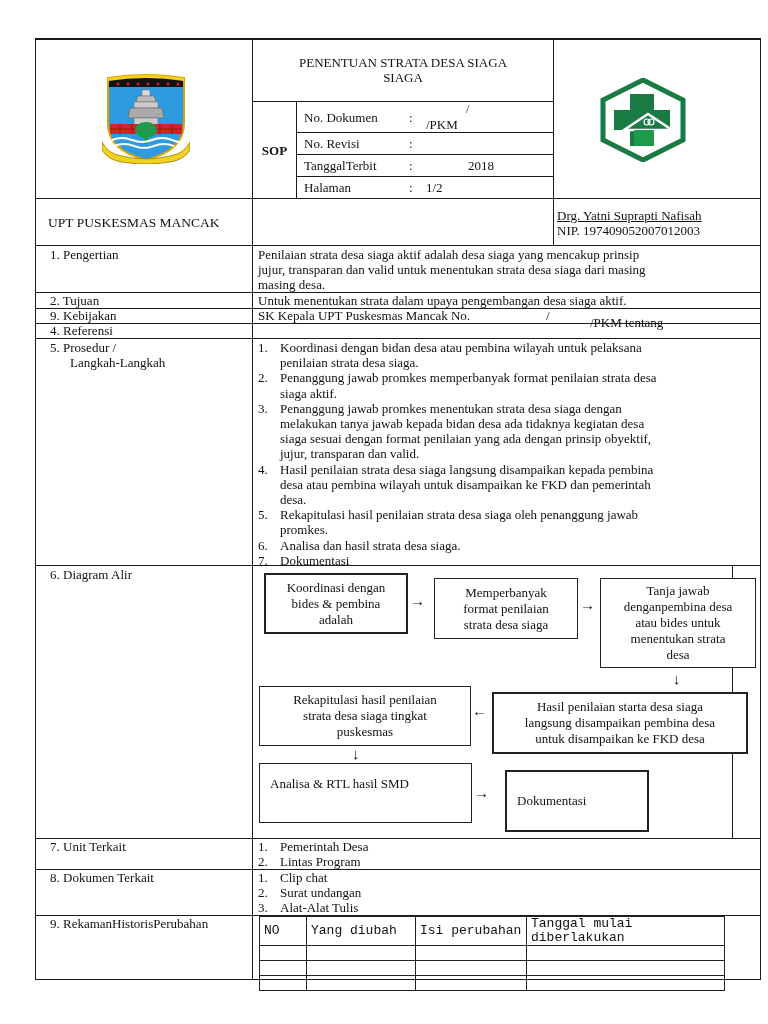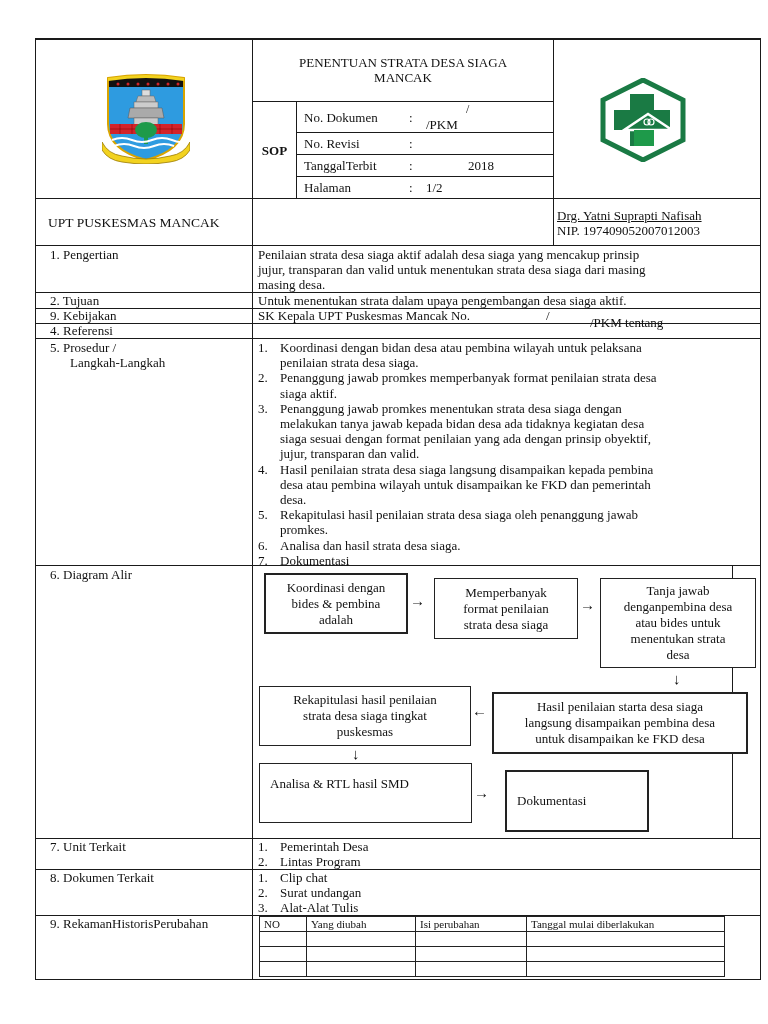--- a/index.html
+++ b/index.html
@@ -8,21 +8,21 @@
   .abs { position: absolute; }
   .ln { position: absolute; background: #1a1a1a; }
   .txt { position: absolute; white-space: nowrap; line-height: 15px; }
   .just { text-align: justify; text-align-last: left; white-space: normal; }
   .box { position: absolute; border: 1px solid #222; box-sizing: border-box; background: #fff;
          display: flex; align-items: center; justify-content: center; text-align: center;
          line-height: 16px; font-size: 13px; padding: 2px 4px; }
   .box.thick { border-width: 2px; }
   .box.left { justify-content: flex-start; text-align: left; padding-left: 10px; }
   .arrow { position: absolute; font-size: 15px; line-height: 15px; }
-  .hist { position: absolute; border-collapse: collapse; font-size: 11px; }
+  .hist { position: absolute; border-collapse: collapse; font-size: 13px; font-family: Liberation Mono, monospace; }
   .hist td, .hist th { border: 1px solid #222; height: 14px; padding: 0 4px; text-align: left; font-weight: normal; line-height: 14px; }
   ol.num { margin: 0; padding: 0; list-style: none; }
   ol.num li { position: relative; padding-left: 22px; }
   ol.num li .n { position: absolute; left: 0; top: 0; }
 </style>
 </head>
 <body>
 
 <div>
 
@@ -83,21 +83,21 @@
     <ellipse cx="44" cy="58" rx="11" ry="8" fill="#1e9a4a"></ellipse>
     <rect x="42" y="62" width="4" height="10" fill="#1e9a4a"></rect>
     <path d="M10 68 Q20 64 30 68 T50 68 T70 68 T80 68" stroke="#fff" stroke-width="2" fill="none"></path>
     <path d="M12 74 Q22 70 32 74 T52 74 T72 74" stroke="#fff" stroke-width="2" fill="none"></path>
     <path d="M0 70 Q6 82 20 84 Q44 90 68 84 Q82 82 88 70 L88 78 Q82 88 68 90 Q44 94 20 90 Q6 88 0 78 Z" fill="#f2d21f" stroke="#9a7a00" stroke-width="0.8"></path>
   </svg>
 </div>
 
 <div class="txt" style="left:253px;top:55px;width:300px;text-align:center;">
   <div>PENENTUAN STRATA DESA SIAGA</div>
-  <div>MANCAK</div>
+  <div>SIAGA</div>
 </div>
 
 <div class="txt" style="left:253px;top:143px;width:43px;text-align:center;font-weight:bold;">SOP</div>
 
 <div class="txt" style="left:304px;top:110px;">No. Dokumen</div>
 <div class="txt" style="left:409px;top:110px;">:</div>
 <div class="txt" style="left:466px;top:102px;font-size:12px;">/</div>
 <div class="txt" style="left:426px;top:117px;">/PKM</div>
 
 <div class="txt" style="left:304px;top:136px;">No. Revisi</div>

